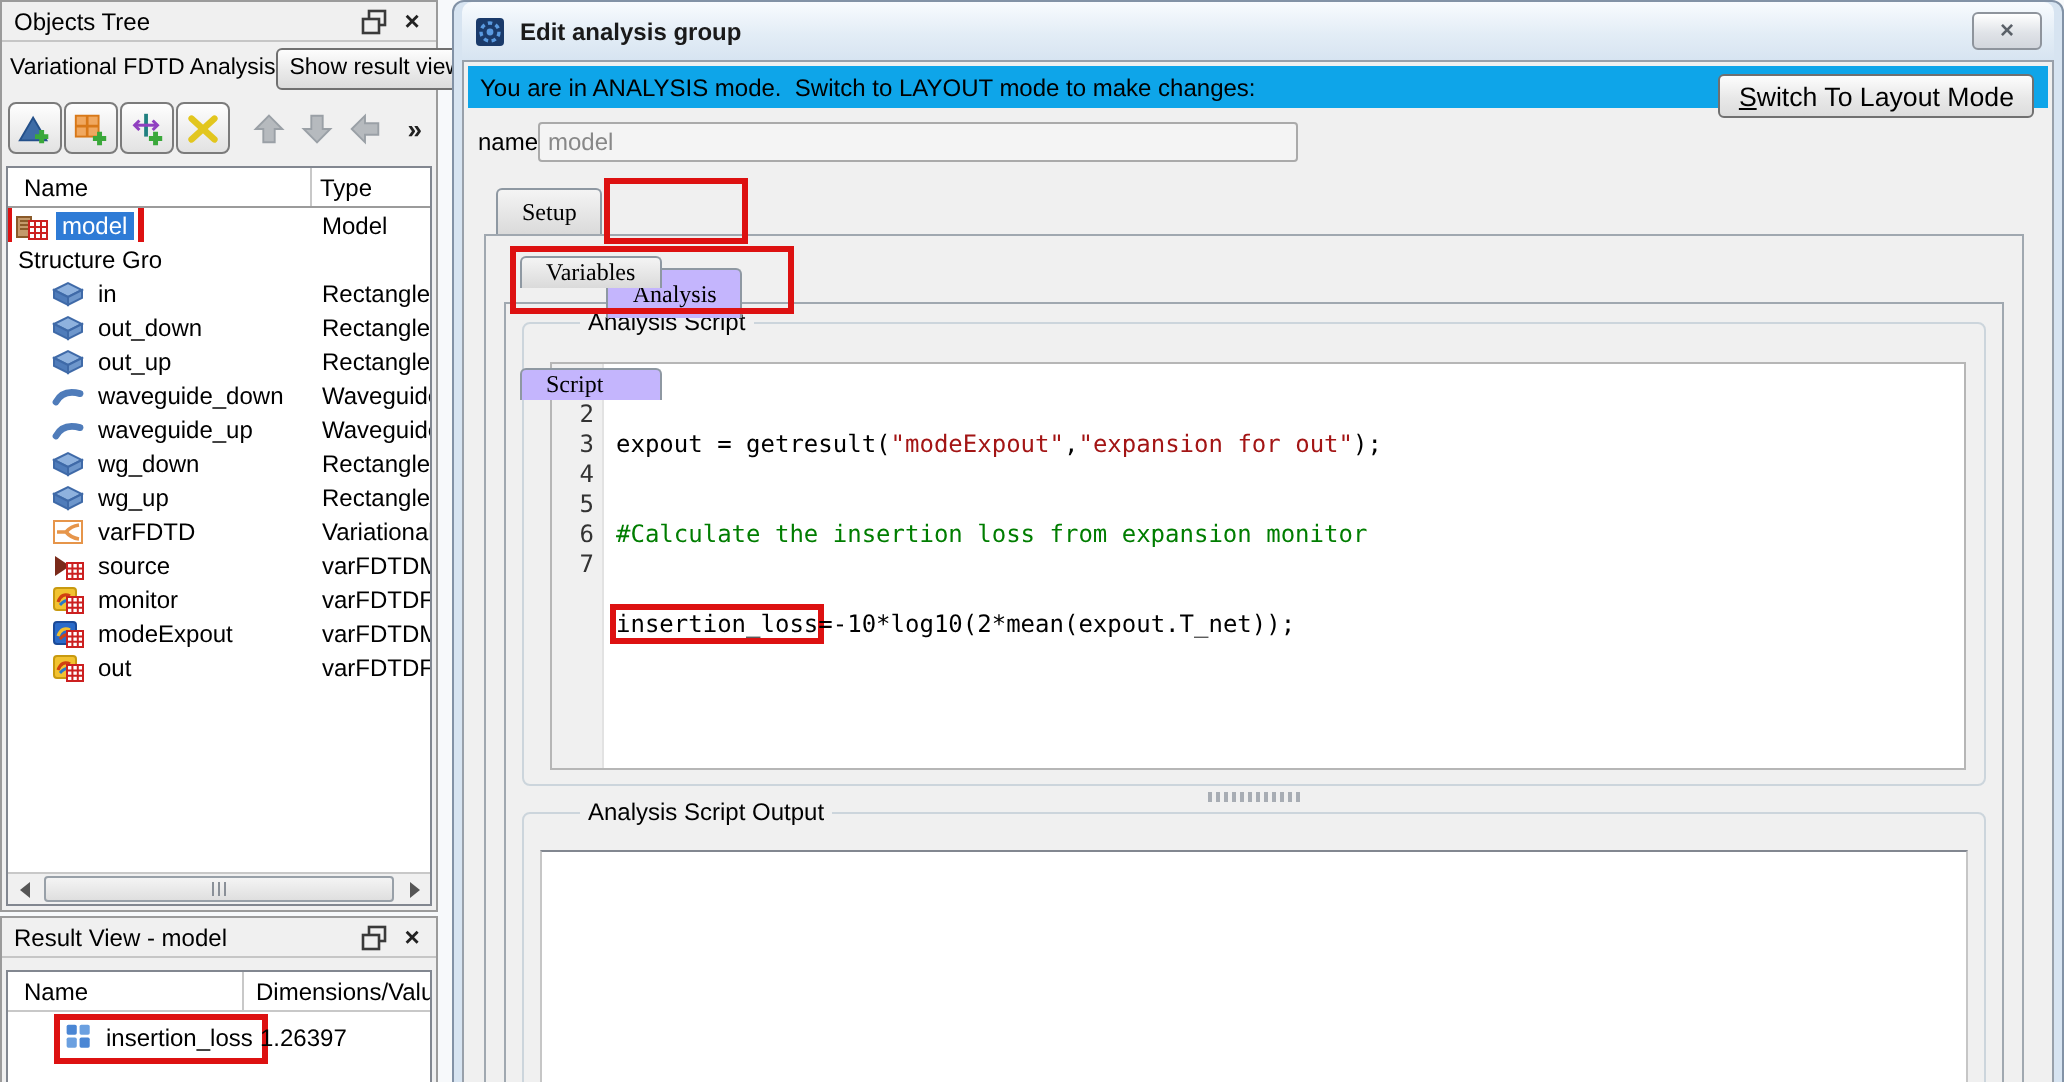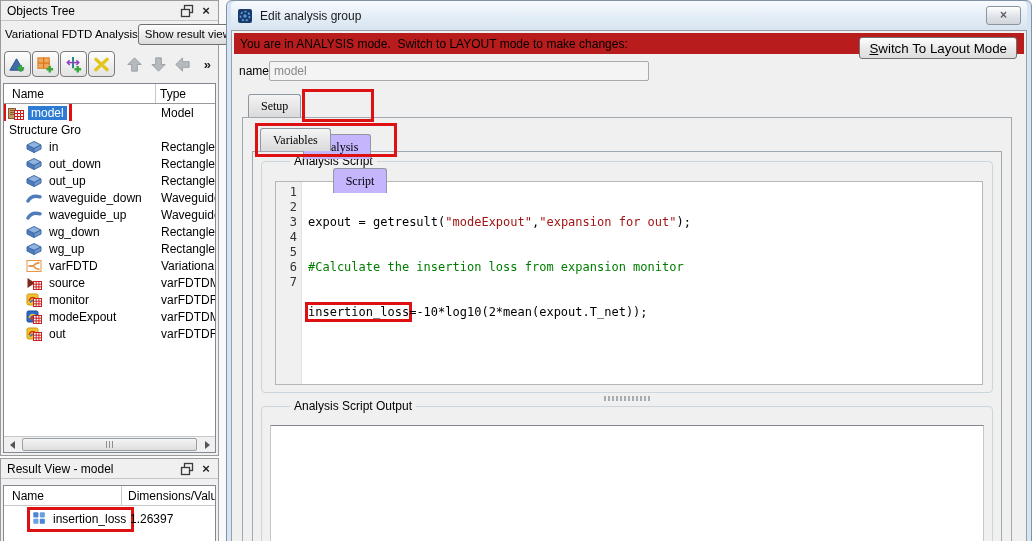--- a/index.html
+++ b/index.html
@@ -73,45 +73,45 @@
   .rv-val { flex:1; padding-left:8px; }
 
   
   .dialog {
     position:absolute; left:226px; top:0; width:806px; height:560px;
     background:#d7e4f1; border:1px solid #8292a6; border-radius:6px 6px 0 0;
     padding:0 4px 4px 4px;
   }
   .dlg-titlebar { height:29px; display:flex; align-items:center; padding:0 4px 0 6px;
     background:linear-gradient(#f8fbfe,#e3edf6 55%,#d7e4f1); border-radius:5px 5px 0 0; }
-  .dlg-title { margin-left:7px; flex:1; color:#1a1a1a; }
+  .dlg-title { margin-left:7px; flex:1; color:#1a1a1a;font-weight:bold; }
   .dlg-close { width:35px; height:19px; display:flex; align-items:center; justify-content:center;
     border:1px solid #8e949c; border-radius:3px; background:linear-gradient(#ffffff,#e0e3e8 55%,#d2d6dc); margin-right:2px; }
   .dlg-close .xglyph { color:#5a6068; font-size:12px; }
   .dlg-body { position:relative; height:527px; background:#f0f0f0; border:1px solid #98a0aa; overflow:hidden; }
 
-  .info-bar { margin:2px 2px 0 2px; height:21px; background:#b91c1c; display:flex; align-items:center; padding-left:6px; }
+  .info-bar { margin:2px 2px 0 2px; height:21px; background:#0ea5e9; display:flex; align-items:center; padding-left:6px; }
   .info-text { white-space:pre; }
   .switch-btn { position:absolute; top:6px; right:9px; height:22px; padding:0 9px; display:flex; align-items:center;
     border:1px solid #707070; border-radius:3px; background:linear-gradient(#fdfdfd,#e8e8e8 55%,#dddddd); z-index:5; }
   .mnemo { text-decoration:underline; }
 
   .name-row { margin:7px 0 0 7px; display:flex; align-items:center; }
   .name-label { width:30px; }
   .name-input { width:380px; height:20px; border:1px solid #aaaaaa; border-radius:2px; background:#f4f4f4;
     color:#888; font-family:"Liberation Sans", sans-serif; font-size:12px; padding:0 4px; }
 
   .tabbar { position:absolute; left:16px; top:63px; height:24px; display:flex; z-index:2; }
   .tab { height:23px; margin-right:2px; padding:0 12px; display:flex; align-items:center;
     border:1px solid #8e98a2; border-bottom:none; border-radius:3px 3px 0 0;
     background:linear-gradient(#f4f4f4,#dadada); position:relative;font-family:Liberation Serif, serif; }
   .tab.active { background:#c4b5fd; height:25px; z-index:3;margin-top:40px; }
 
   .pane-outer { position:absolute; left:10px; right:14px; top:86px; bottom:-2px; border:1px solid #a0a8b0; background:#f0f0f0; }
-  .subtabbar { position:absolute; left:17px; top:10px; height:24px; display:flex; z-index:2; }
+  .subtabbar { position:absolute; left:17px; top:10px; height:24px; display:flex; z-index:2;flex-direction:column; }
   .pane-inner { position:absolute; left:9px; right:9px; top:33px; bottom:-2px; border:1px solid #a0a8b0; background:#f0f0f0; }
 
   .groupbox { position:absolute; border:1px solid #ccd5dc; border-radius:4px; }
   .group-script { left:8px; right:8px; top:9px; height:232px; }
   .group-output { left:8px; right:8px; top:254px; bottom:-6px; }
   .group-label { position:absolute; top:-8px; left:28px; background:#f0f0f0; padding:0 4px; white-space:nowrap; }
 
   .editor { position:absolute; left:13px; right:9px; top:19px; bottom:7px; background:#fff; border:1px solid #b6b6b6;
     display:flex; font-family:"DejaVu Sans Mono", monospace; font-size:12px; line-height:15px; overflow:hidden; }
   .gutter { width:26px; background:#f0f0f0; border-right:1px solid #e2e2e2; text-align:right; padding:3px 4px 0 0; color:#333; flex:none; }

